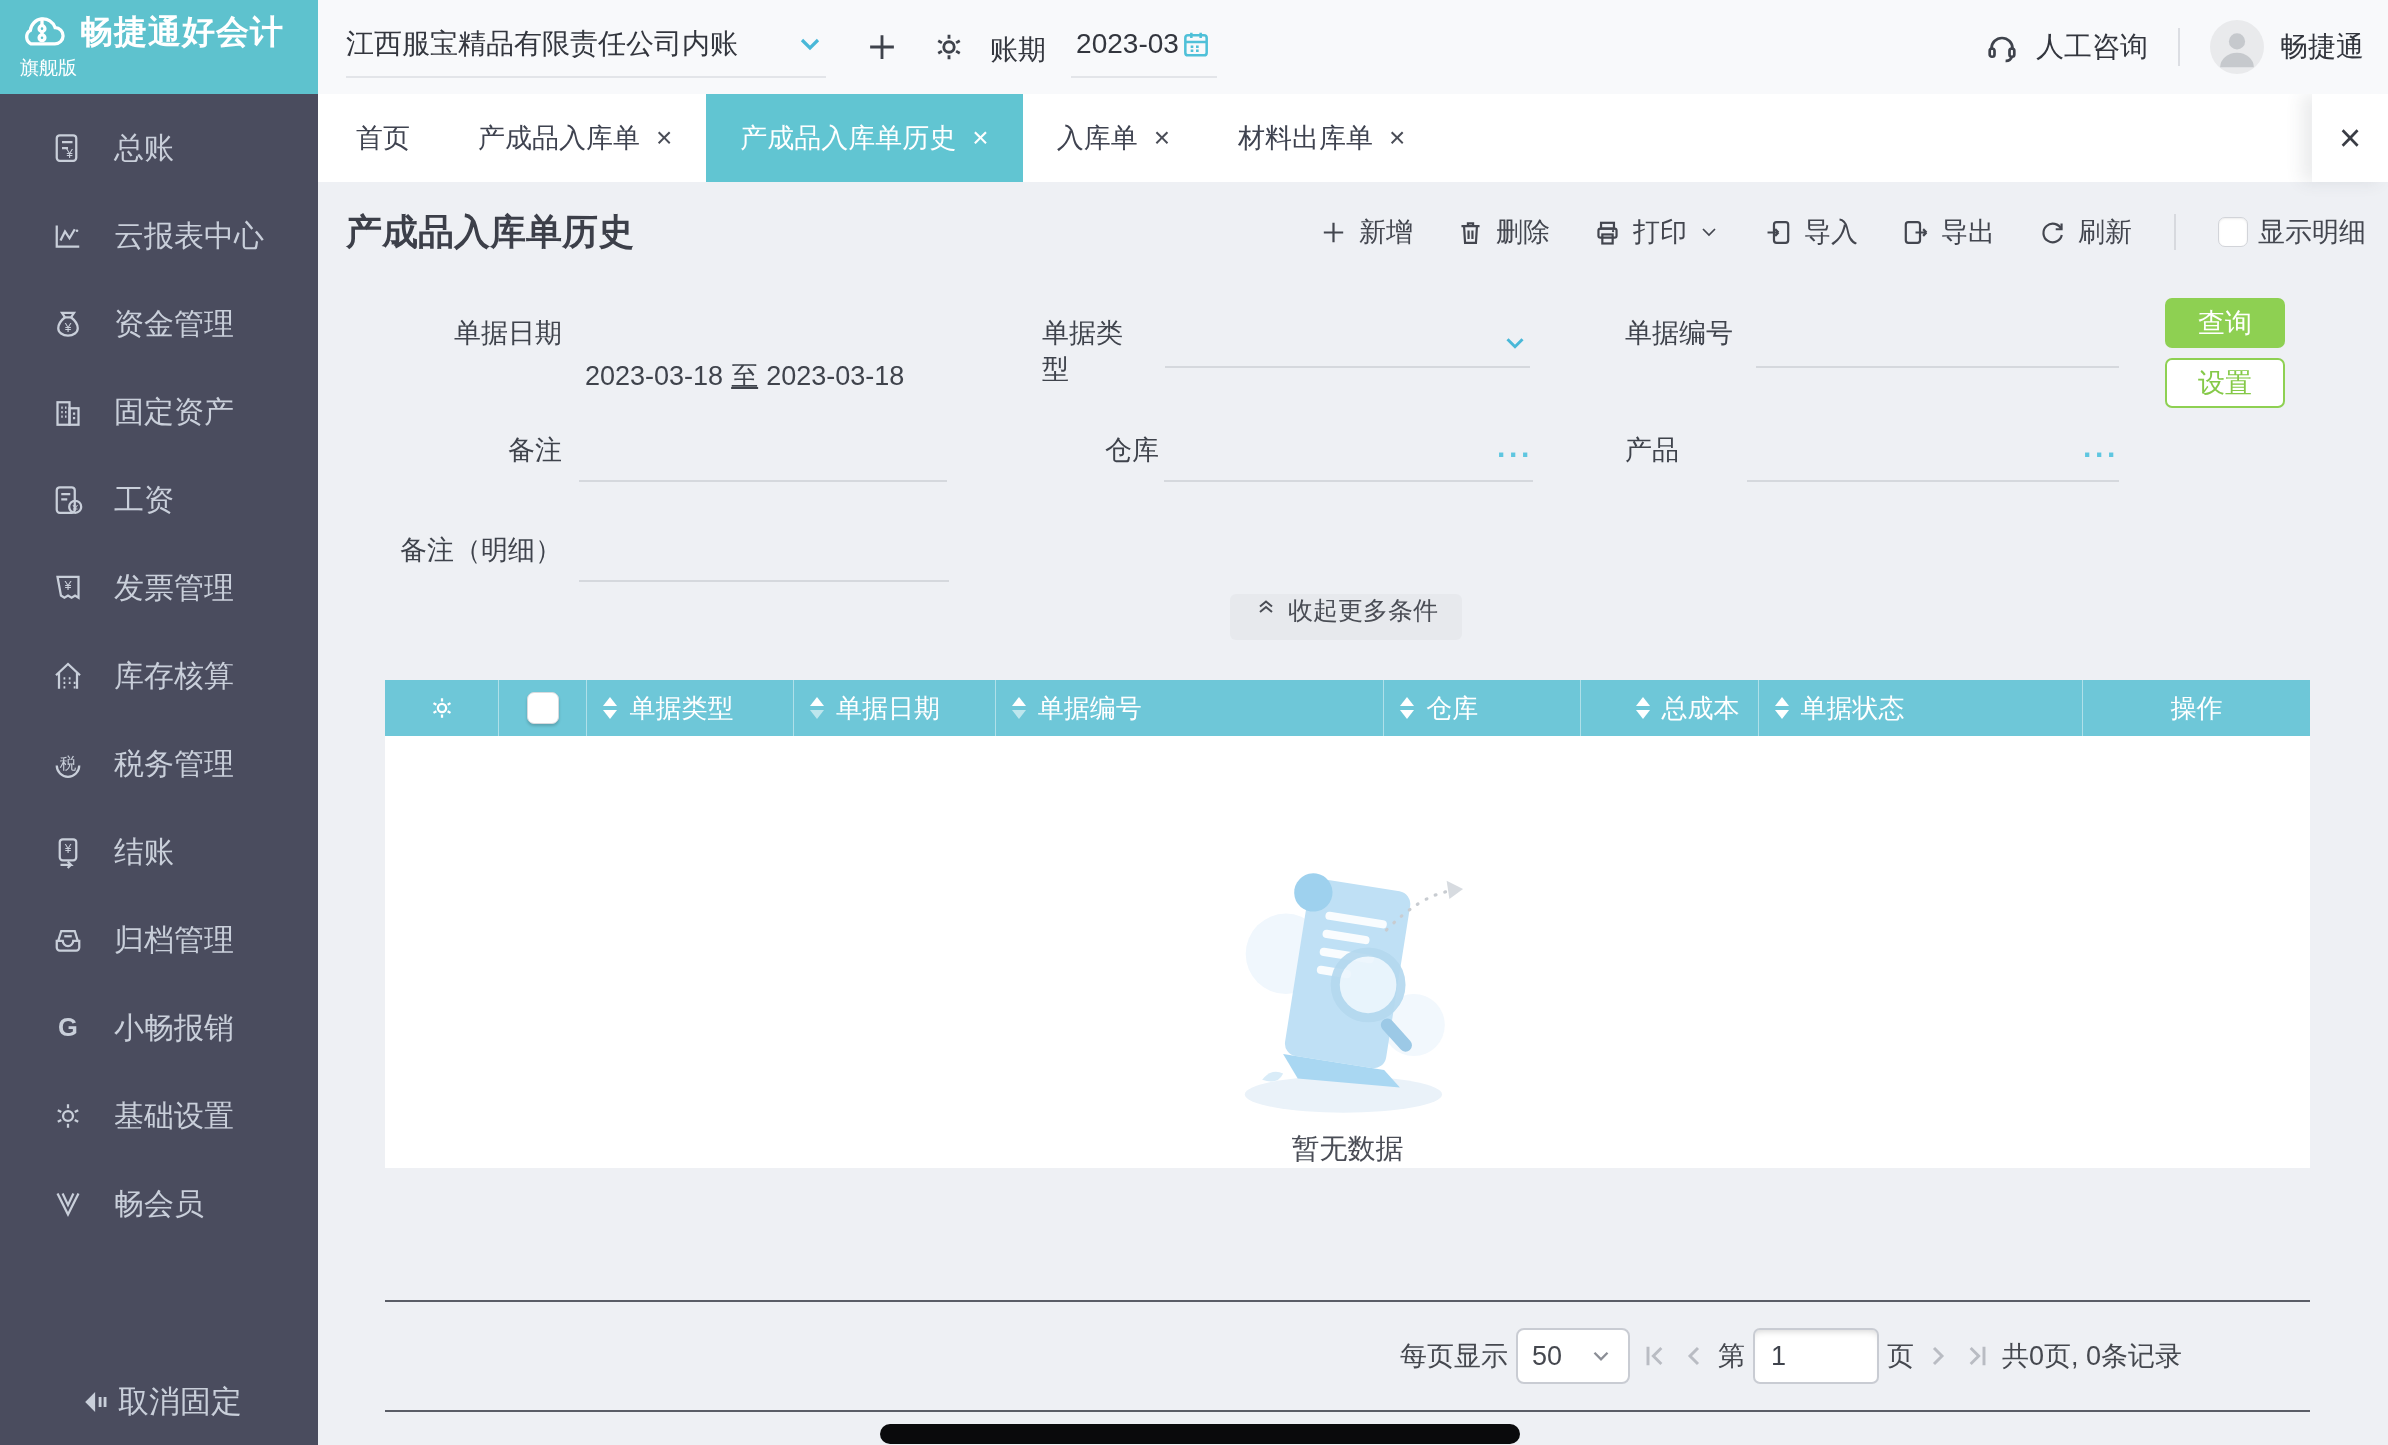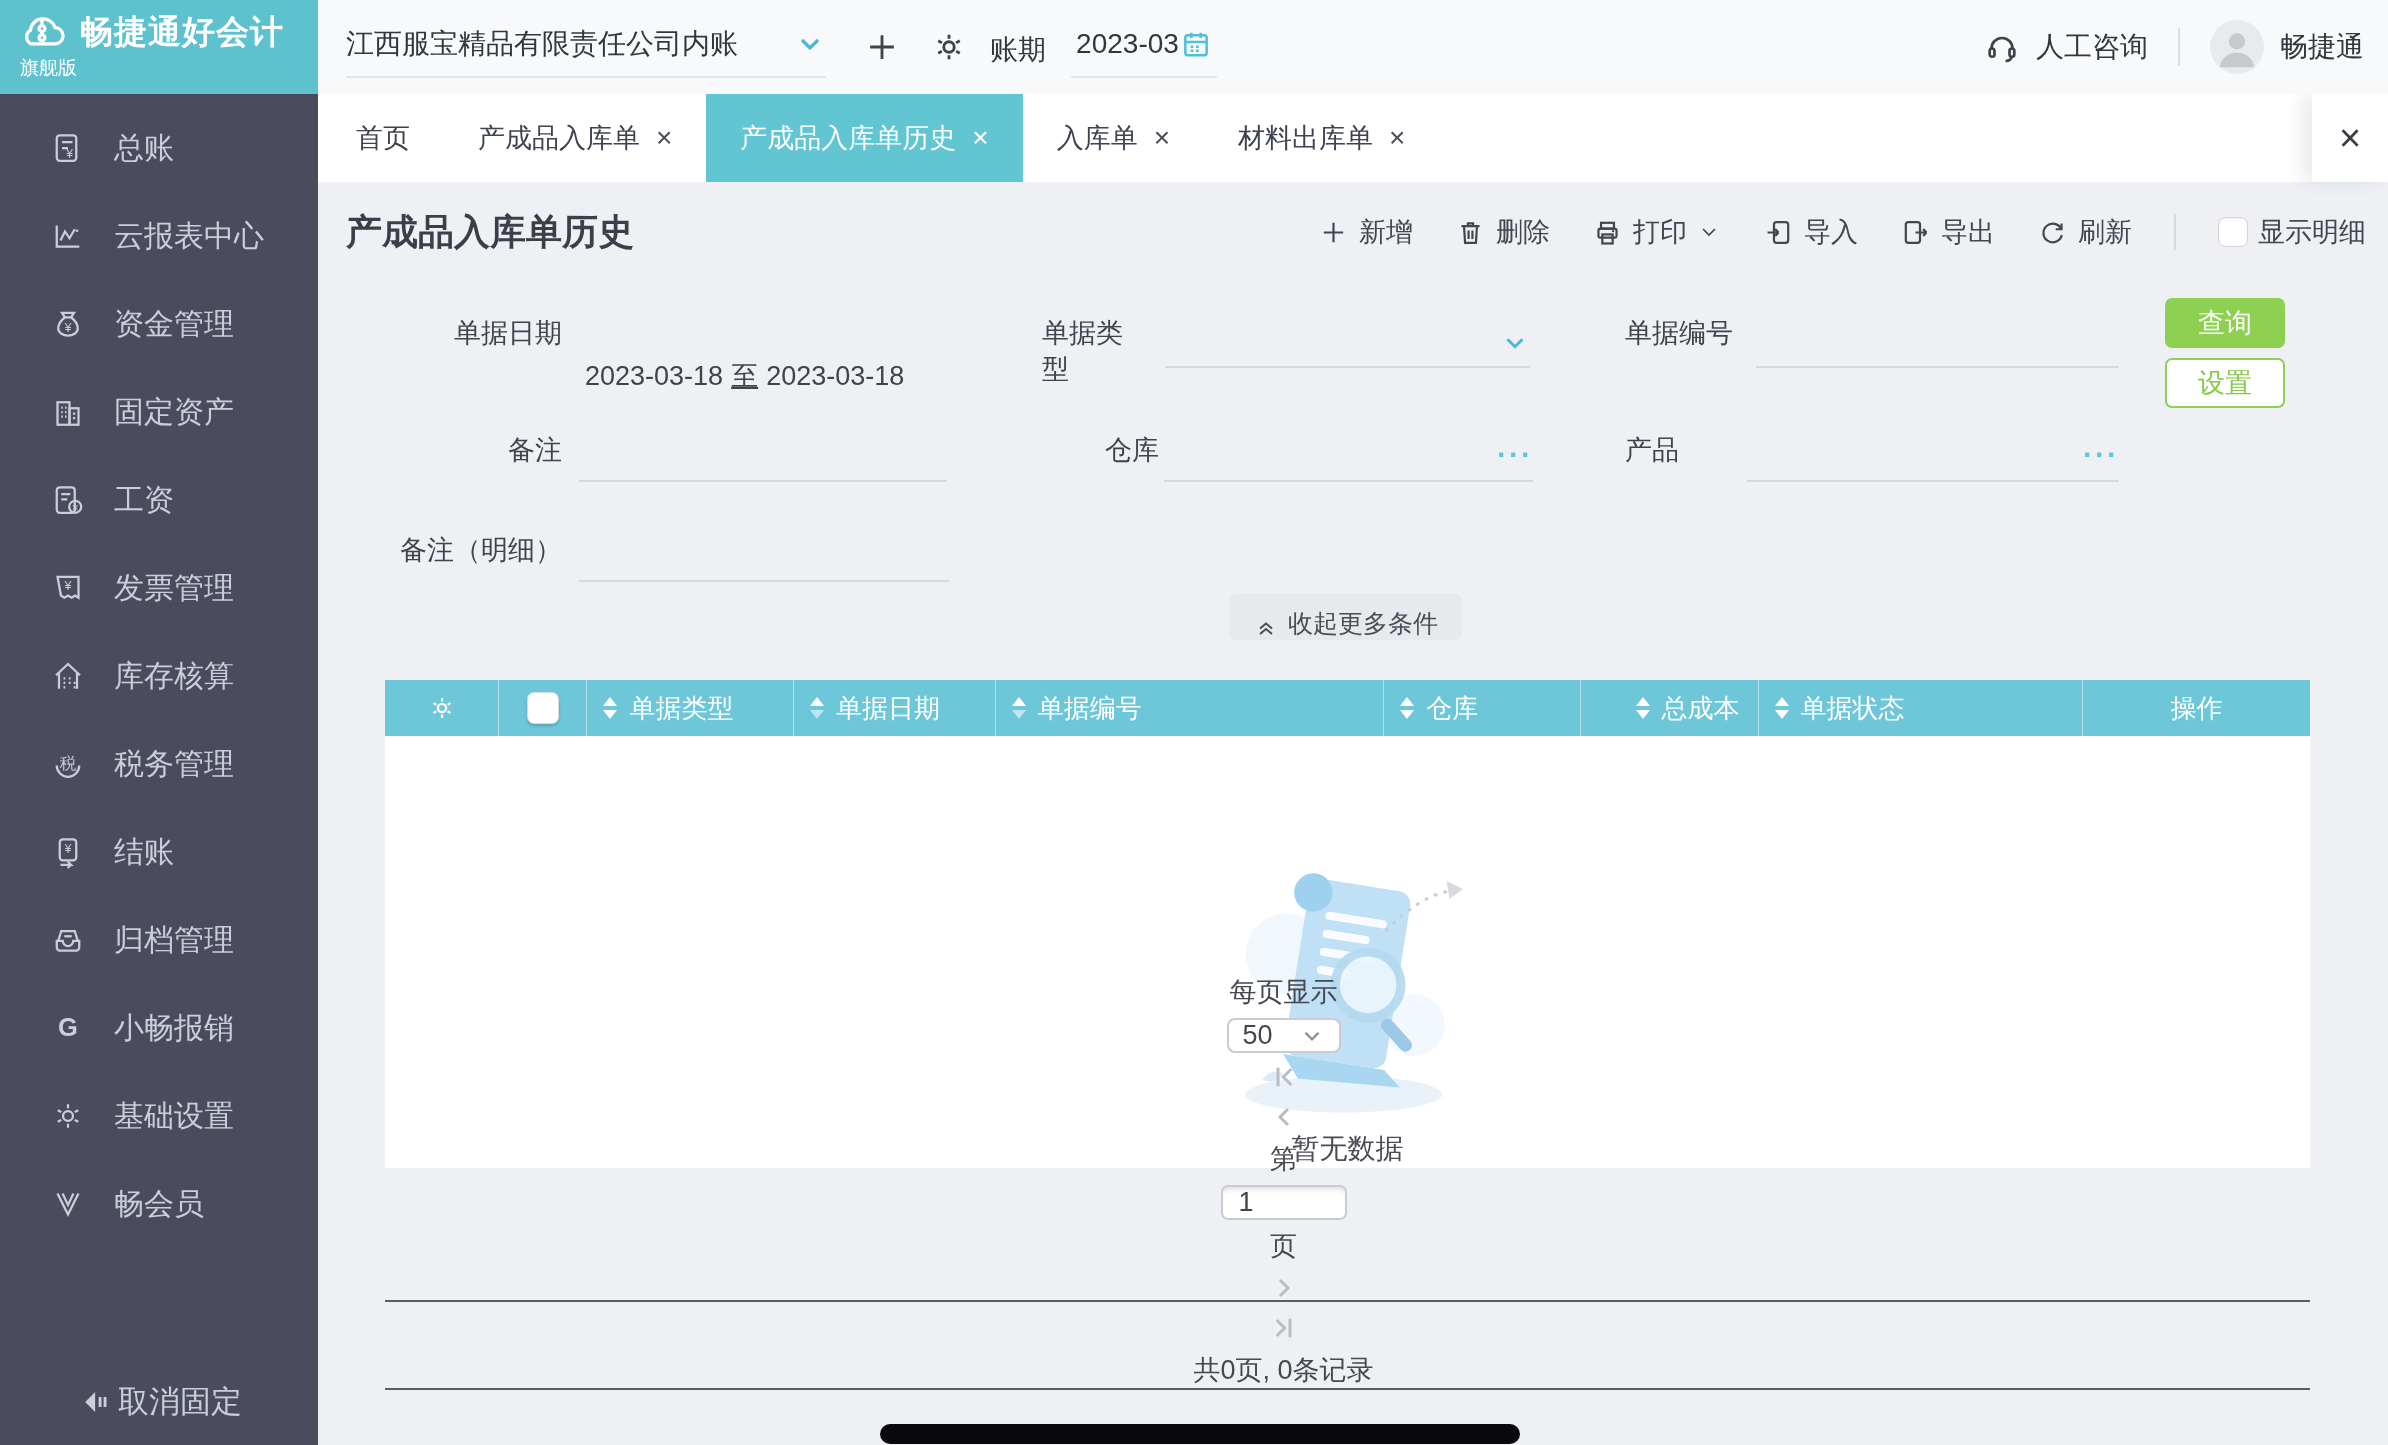--- a/index.html
+++ b/index.html
@@ -62,41 +62,41 @@
   .pill { height:48px; padding:0 19px; border:2px solid #e6f0c4; border-radius:24px; display:flex; align-items:center; font-size:25px; color:#3f434c; background:#fcfdf8; cursor:pointer; }
   .pill.active { background:#57c5d3; border-color:#57c5d3; color:#fff; }
   .date-range { position:absolute; left:267px; top:76px; font-size:27px; }
   .zhi { text-decoration:underline; padding:0 8px; }
   .uline { position:absolute; height:64px; border-bottom:2px solid #d5d8dd; display:flex; align-items:flex-end; justify-content:flex-end; padding-bottom:8px; }
   .uline input { border:none; outline:none; background:transparent; width:100%; height:40px; font-size:26px; font-family:inherit; color:#3f434c; }
   .dots { color:#5fc6e0; font-size:30px; font-weight:bold; letter-spacing:2px; line-height:1; padding-bottom:2px; cursor:pointer; flex:none; }
   .sel-chev svg { width:30px; height:30px; stroke:#49b8d8; fill:none; stroke-width:2.4; }
   .btn-query { position:absolute; left:1847px; top:16px; width:120px; height:50px; background:#8ed052; color:#fff; border:none; border-radius:7px; font-size:27px; font-family:inherit; cursor:pointer; }
   .btn-setting { position:absolute; left:1847px; top:76px; width:120px; height:50px; background:#fff; color:#85c948; border:2px solid #8ed052; border-radius:7px; font-size:27px; font-family:inherit; cursor:pointer; }
-  .collapse { position:absolute; left:912px; top:312px; width:232px; height:46px; background:#e7e9ed; border-radius:6px; display:flex; align-items:flex-end; justify-content:center; gap:10px; font-size:25px; color:#4a4d55; cursor:pointer; }
+  .collapse { position:absolute; left:912px; top:312px; width:232px; height:46px; background:#e7e9ed; border-radius:6px; display:flex; align-items:flex-start; justify-content:center; gap:10px; font-size:25px; color:#4a4d55; cursor:pointer; }
   .collapse svg { width:24px; height:24px; stroke:#4a4d55; fill:none; stroke-width:2; }
 
   
   .tbl { position:absolute; left:67px; top:498px; width:1925px; }
   .thead { height:56px; background:#6ec7d8; display:flex; color:#fff; font-size:26px; }
   .th { display:flex; align-items:center; gap:12px; padding-left:16px; border-left:1px solid rgba(255,255,255,.45); cursor:pointer; }
   .th.first { border-left:none; }
   .th.center { justify-content:center; padding-left:0; }
   .th.right { justify-content:flex-end; padding-right:18px; }
   .th svg { width:30px; height:30px; stroke:#fff; fill:none; stroke-width:1.8; }
   .sorts { display:flex; flex-direction:column; gap:4px; }
   .tri-up { width:0; height:0; border-left:7px solid transparent; border-right:7px solid transparent; border-bottom:9px solid #fff; }
   .tri-dn { width:0; height:0; border-left:7px solid transparent; border-right:7px solid transparent; border-top:9px solid #fff; }
   .faded .tri-dn { opacity:.55; }
   .hcbx { width:32px; height:32px; background:#fff; border-radius:7px; border:1px solid #d8dade; box-shadow:0 2px 3px rgba(0,0,0,.18); cursor:pointer; }
   .tbody { height:432px; background:#fff; display:flex; flex-direction:column; align-items:center; }
   .empty-text { font-size:28px; color:#4a4d56; margin-top:10px; }
 
   
-  .pager { position:absolute; left:67px; top:1118px; width:1925px; height:90px; border-top:2px solid #5a5d66; border-bottom:2px solid #5a5d66; display:flex; align-items:center; justify-content:flex-end; padding-right:128px; gap:8px; font-size:27px; color:#45484f;flex-direction:column; }
+  .pager { position:absolute; left:67px; top:1118px; width:1925px; height:112px; border-top:2px solid #5a5d66; border-bottom:2px solid #5a5d66; display:flex; align-items:center; justify-content:flex-end; padding-right:128px; gap:8px; font-size:27px; color:#45484f; }
   .per-sel { width:114px; height:56px; border:2px solid #c9ccd3; border-radius:8px; background:#fff; display:flex; align-items:center; justify-content:space-between; padding:0 14px; cursor:pointer; }
   .per-sel svg { width:26px; height:26px; stroke:#8b8e96; fill:none; stroke-width:2.2; }
   .pg-ic { cursor:pointer; }
   .pg-ic svg { width:32px; height:32px; stroke:#b9bcc3; fill:none; stroke-width:2.2; }
   .page-inp { width:126px; height:56px; border:2px solid #c9ccd3; border-radius:7px; background:#fff; box-shadow:inset 0 6px 7px -5px rgba(0,0,0,.18); padding:0 16px; display:flex; align-items:center; }
   .page-inp input { border:none; outline:none; width:100%; font-size:27px; font-family:inherit; color:#3f434c; background:transparent; }
 
   .hscroll { position:absolute; left:880px; top:1424px; width:640px; height:20px; border-radius:10px; background:#0a0a0c; z-index:5; cursor:pointer; }
 </style>
 </head>

